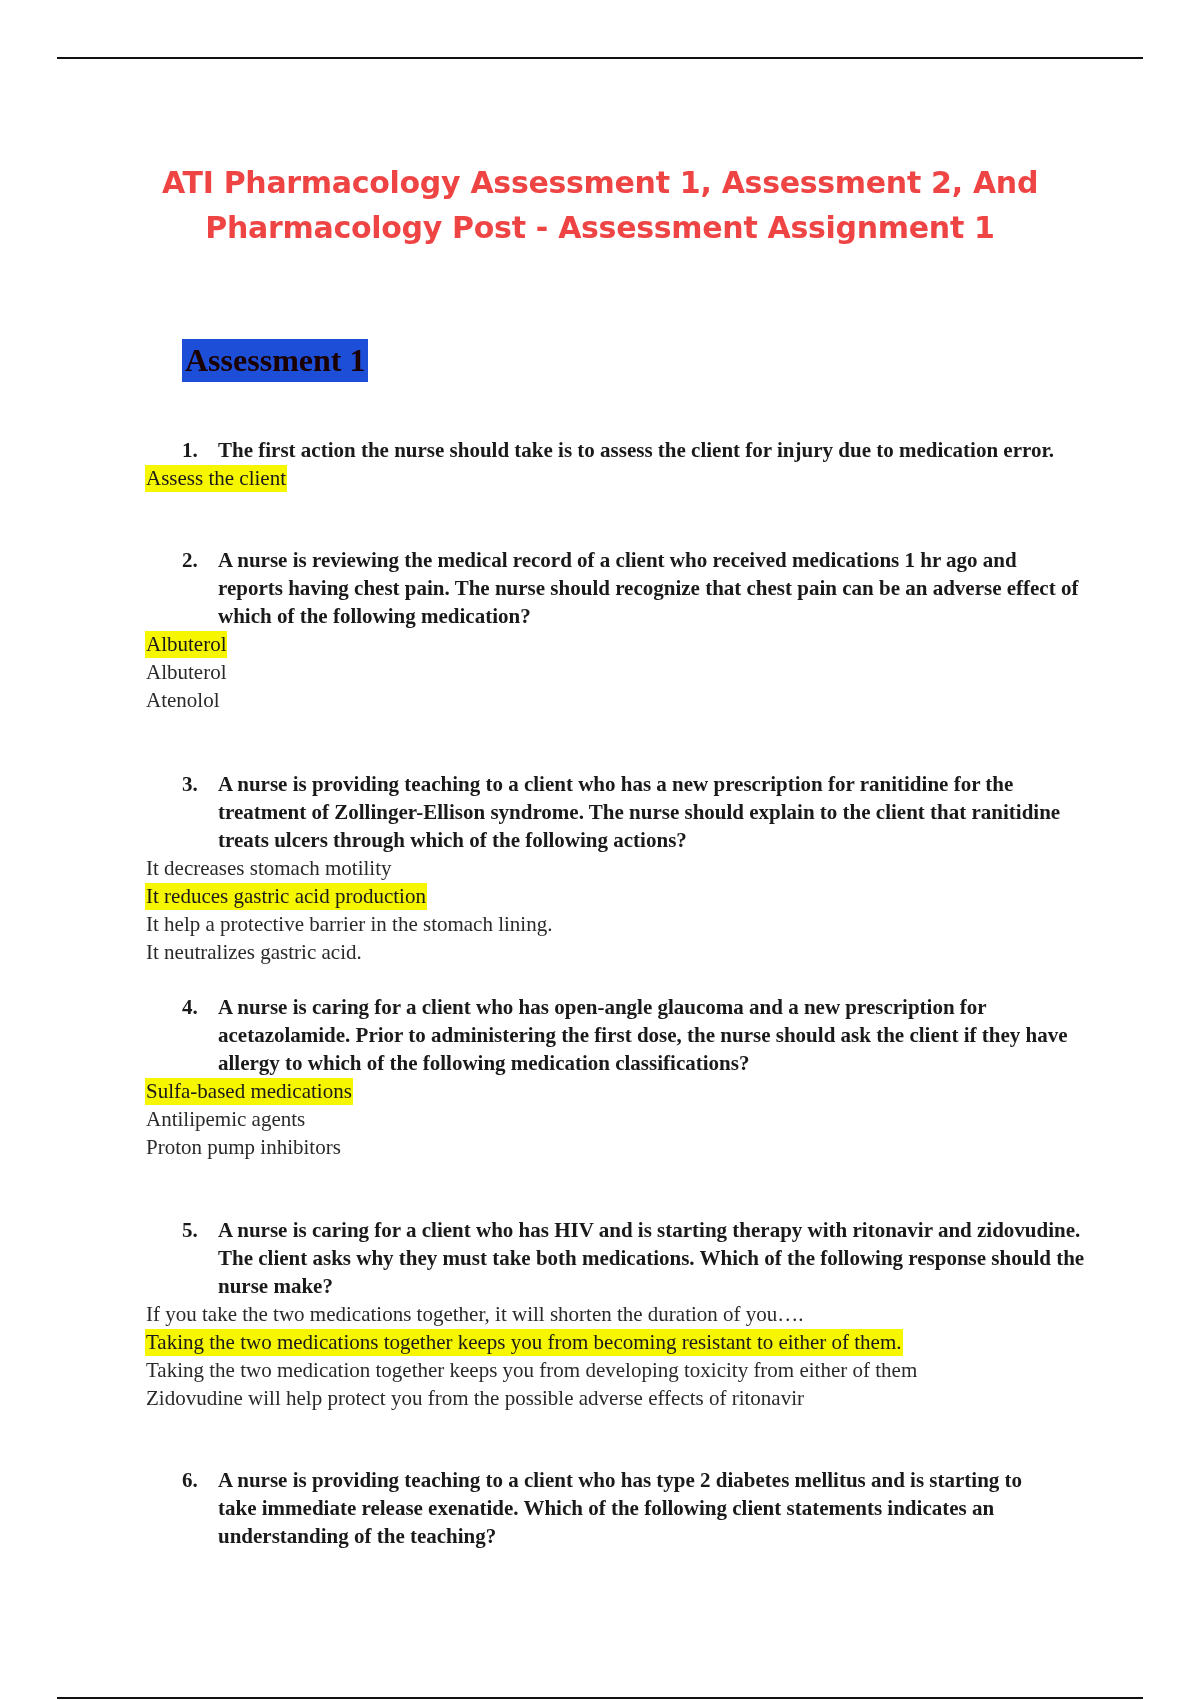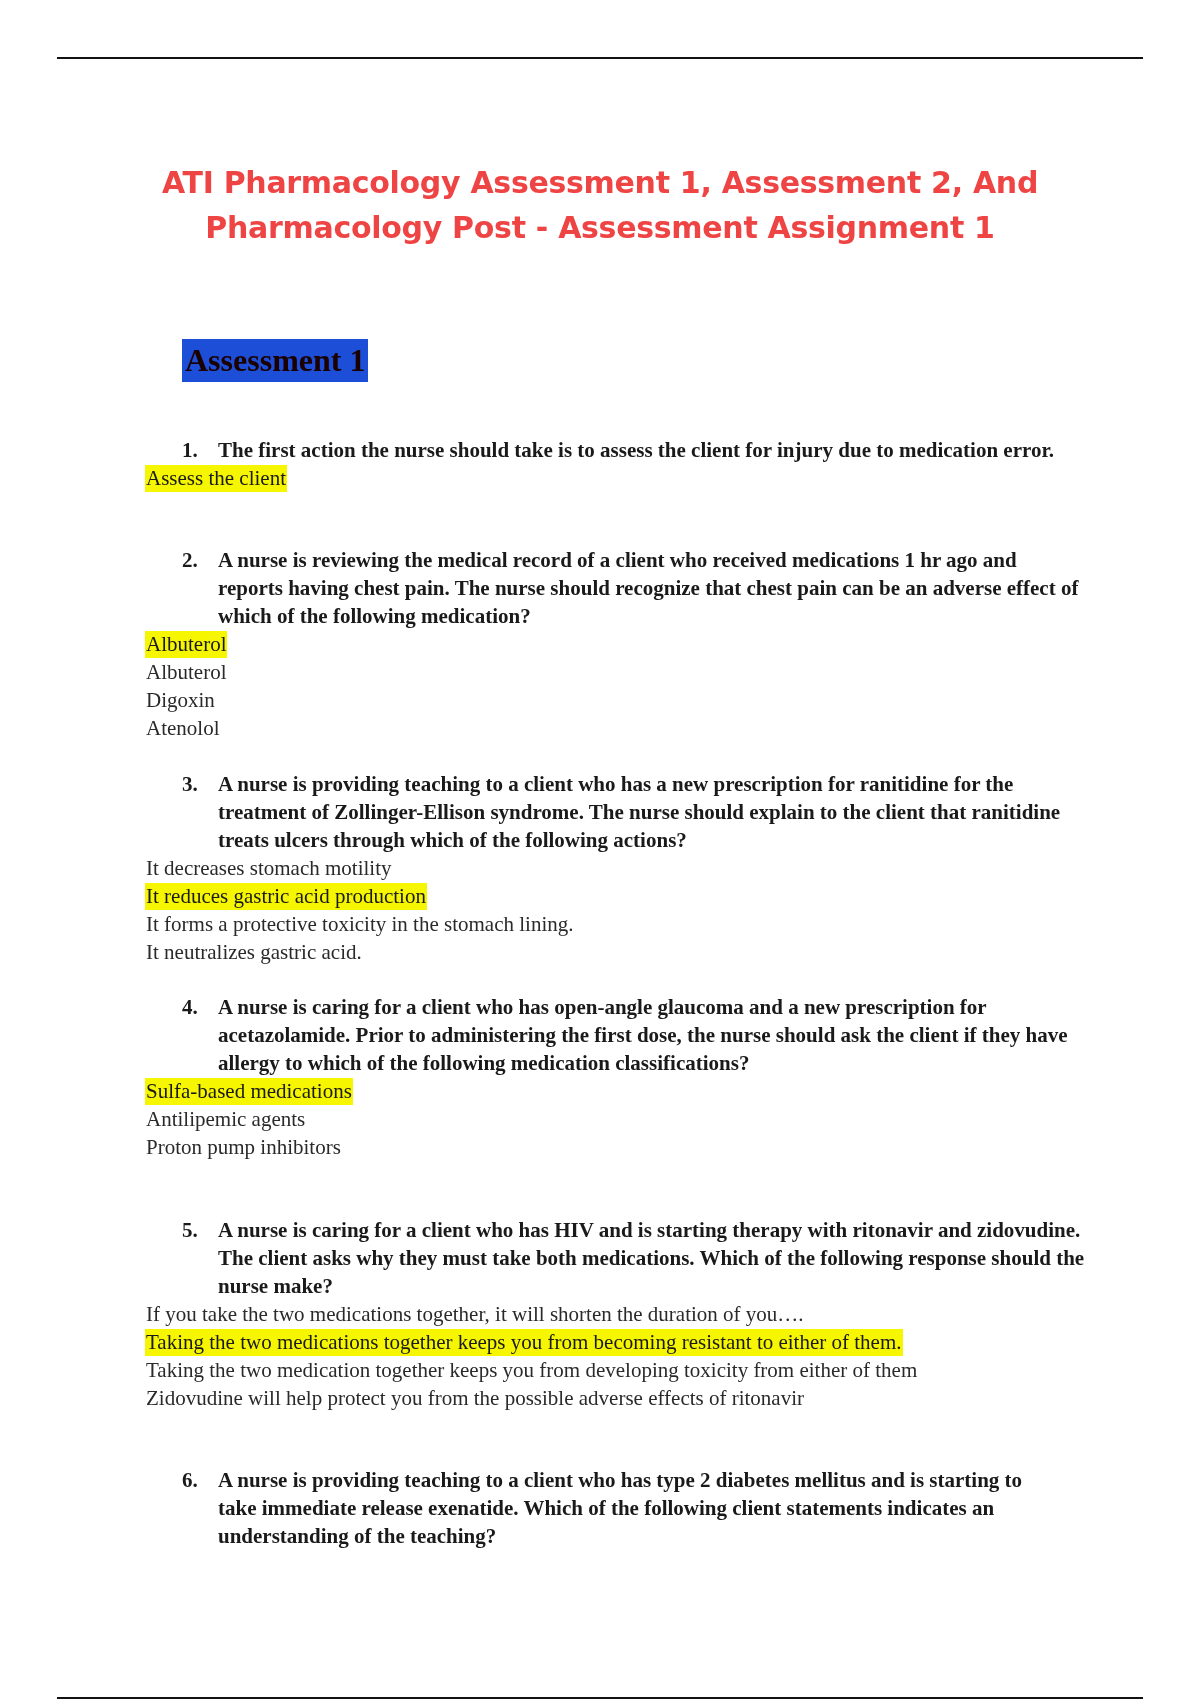--- a/index.html
+++ b/index.html
@@ -112,34 +112,33 @@
 </div>
 
 <div class="question" style="top:546px;">
   <div class="q-stem">
     <span class="q-num">2.</span>
     <span>A nurse is reviewing the medical record of a client who received medications 1 hr ago and reports having chest pain. The nurse should recognize that chest pain can be an adverse effect of which of the following medication?</span>
   </div>
   <ul class="options">
     <li class="option correct"><span>Albuterol</span></li>
     <li class="option"><span>Albuterol</span></li>
-    <li class="option"><span>Digoxin</span></li>
     <li class="option"><span>Atenolol</span></li>
   </ul>
 </div>
 
 <div class="question" style="top:770px;">
   <div class="q-stem">
     <span class="q-num">3.</span>
     <span>A nurse is providing teaching to a client who has a new prescription for ranitidine for the treatment of Zollinger-Ellison syndrome. The nurse should explain to the client that ranitidine treats ulcers through which of the following actions?</span>
   </div>
   <ul class="options">
     <li class="option"><span>It decreases stomach motility</span></li>
     <li class="option correct"><span>It reduces gastric acid production</span></li>
-    <li class="option"><span>It forms a protective toxicity in the stomach lining.</span></li>
+    <li class="option"><span>It help a protective barrier in the stomach lining.</span></li>
     <li class="option"><span>It neutralizes gastric acid.</span></li>
   </ul>
 </div>
 
 <div class="question" style="top:993px;">
   <div class="q-stem">
     <span class="q-num">4.</span>
     <span>A nurse is caring for a client who has open-angle glaucoma and a new prescription for acetazolamide. Prior to administering the first dose, the nurse should ask the client if they have allergy to which of the following medication classifications?</span>
   </div>
   <ul class="options">

